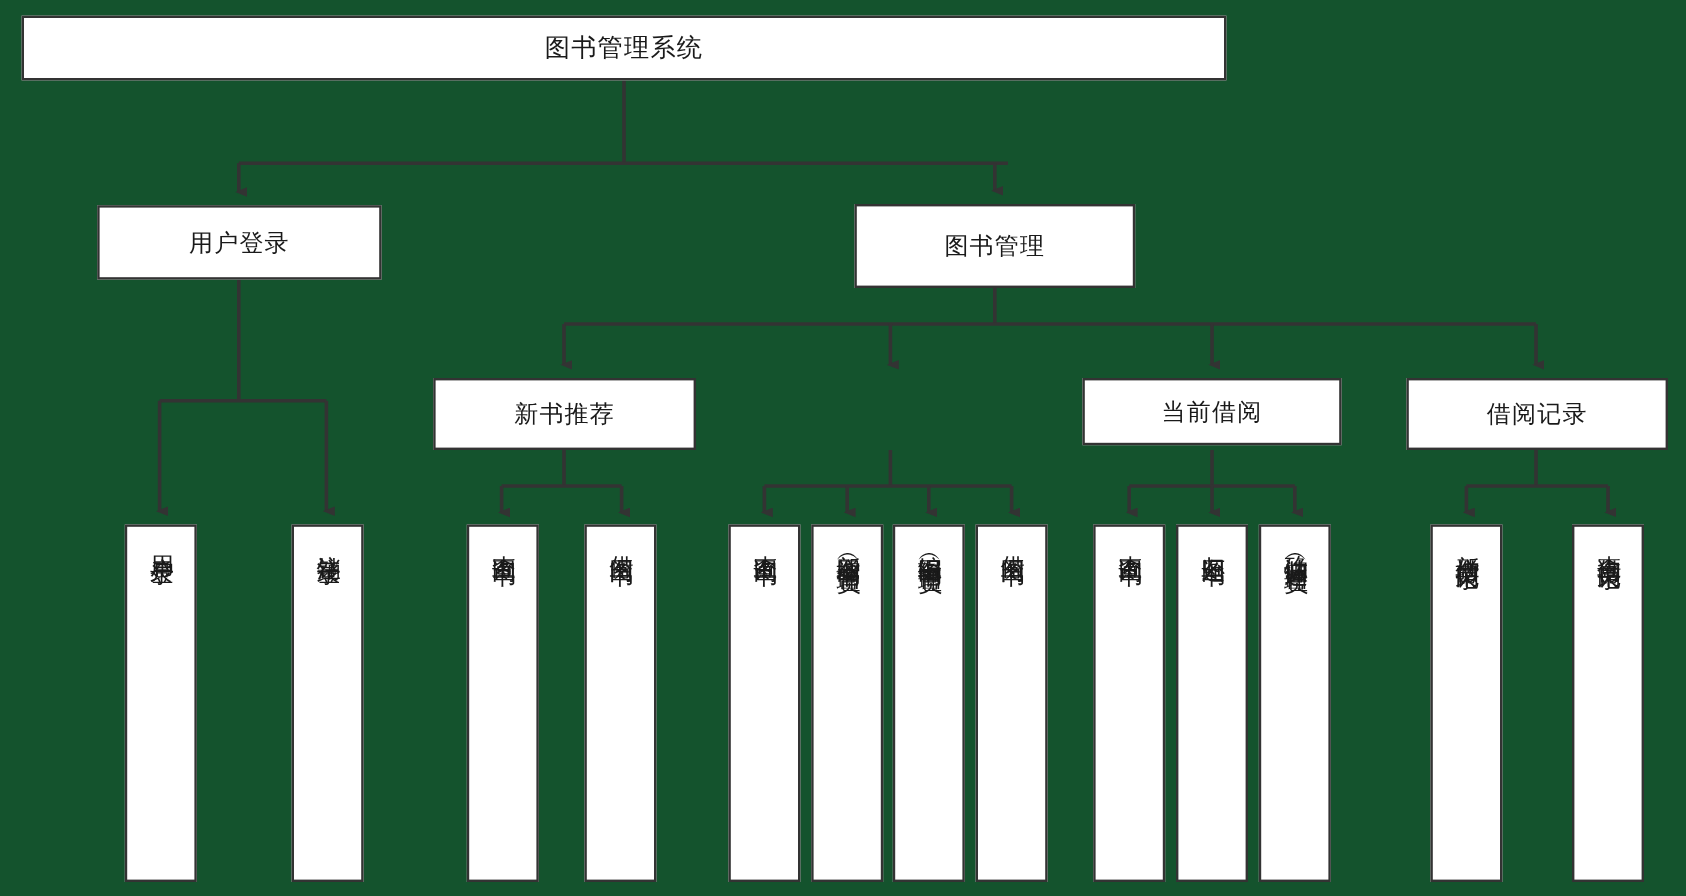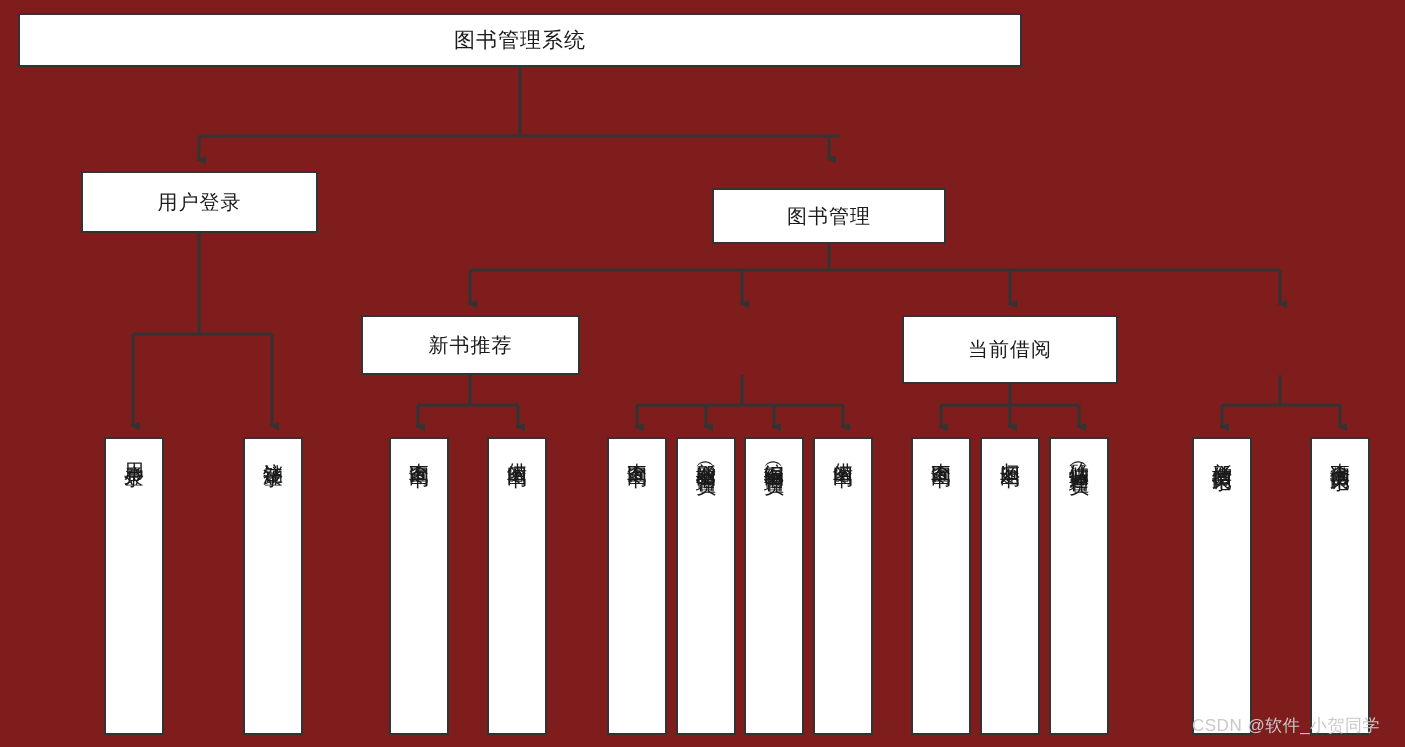--- a/index.html
+++ b/index.html
@@ -4,21 +4,21 @@
 <style>
   html, body {
     margin: 0;
     padding: 0;
     background: #ffffff;
   }
   #canvas {
     position: relative;
     width: 1405px;
     height: 747px;
-    background: #7f1d1d;
+    background: #14532d;
     font-family: "Liberation Sans", "DejaVu Sans", sans-serif;
     overflow: hidden;
   }
   #connectors {
     position: absolute;
     left: 0;
     top: 0;
     width: 1405px;
     height: 747px;
     pointer-events: none;
@@ -126,29 +126,32 @@
     </g>
   </svg>
 
   <div class="node root" style="left:18px; top:13px; width:1004px; height:54px;">
     <span class="hlabel">图书管理系统</span>
   </div>
 
   <div class="node level1" style="left:81px; top:171px; width:237px; height:62px;">
     <span class="hlabel">用户登录</span>
   </div>
-  <div class="node level1" style="left:712px; top:188px; width:234px; height:56px;">
+  <div class="node level1" style="left:712px; top:170px; width:234px; height:70px;">
     <span class="hlabel">图书管理</span>
   </div>
 
   <div class="node level2" style="left:361px; top:315px; width:219px; height:60px;font-family:Liberation Mono, monospace;">
     <span class="hlabel">新书推荐</span>
   </div>
-  <div class="node level2" style="left:902px; top:315px; width:216px; height:69px;">
+  <div class="node level2" style="left:902px; top:315px; width:216px; height:56px;">
     <span class="hlabel">当前借阅</span>
+  </div>
+  <div class="node level2" style="left:1172px; top:315px; width:218px; height:60px;">
+    <span class="hlabel">借阅记录</span>
   </div>
 
   <div class="node leaf" style="left:104px; top:437px; width:60px; height:298px;">
     <span class="vlabel">用户登录</span>
   </div>
   <div class="node leaf" style="left:243px; top:437px; width:60px; height:298px;">
     <span class="vlabel">注销登录</span>
   </div>
 
   <div class="node leaf" style="left:389px; top:437px; width:60px; height:298px;">
@@ -181,15 +184,14 @@
     <span class="vlabel">确认归还（管理员）</span>
   </div>
 
   <div class="node leaf" style="left:1192px; top:437px; width:60px; height:298px;">
     <span class="vlabel">新增借阅记录</span>
   </div>
   <div class="node leaf" style="left:1310px; top:437px; width:60px; height:298px;">
     <span class="vlabel">查询借阅记录</span>
   </div>
 
-  <div id="watermark">CSDN @软件_小贺同学</div>
 
 </div>
 
 </body></html>

